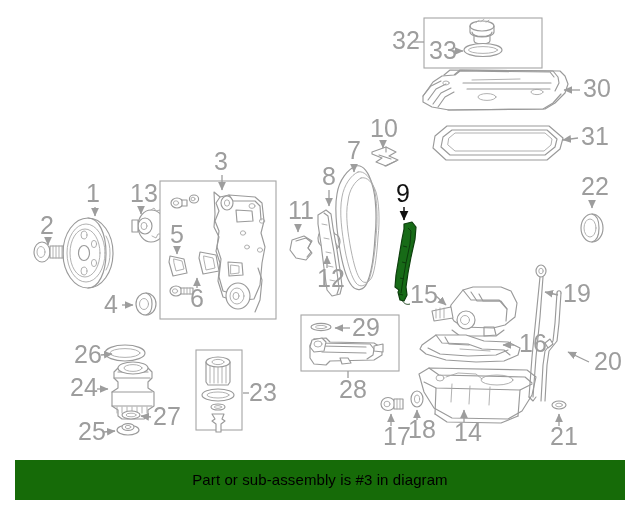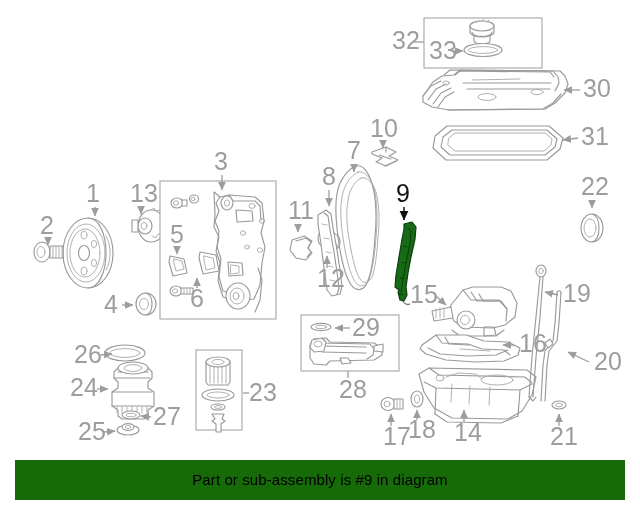--- a/index.html
+++ b/index.html
@@ -505,14 +505,14 @@
     <path class="lead" d="M414 42 L424 42"></path>
   </g>
 
   <g>
     <text class="num" x="429" y="59">33</text>
     <path class="lead" d="M452 51 L463 51" marker-end="url(#ah)"></path>
   </g>
 </svg>
 
 <div class="banner">
-  <div class="l1">Part or sub-assembly is #9 in diagram</div>
+  <div class="l1">Part or sub-assembly is #3 in diagram</div>
 </div>
 
 </body></html>

